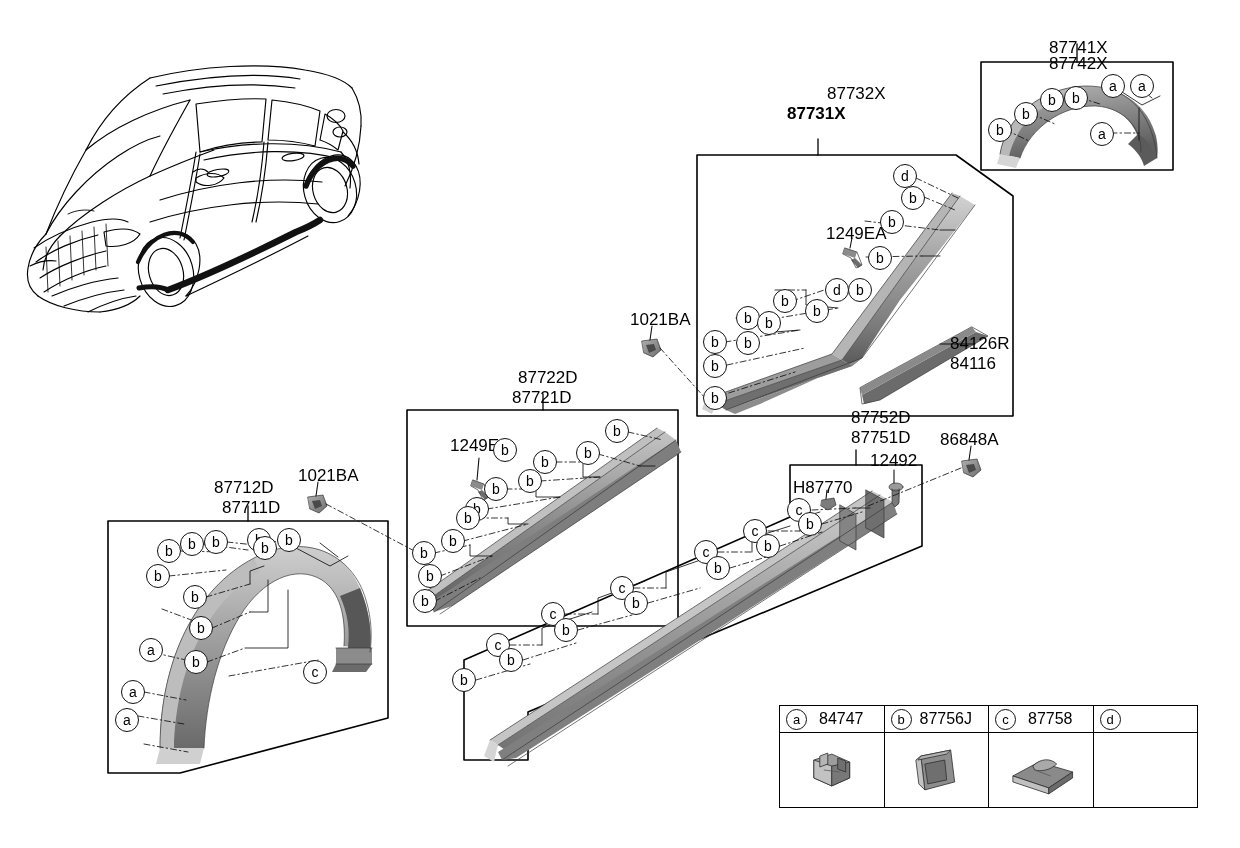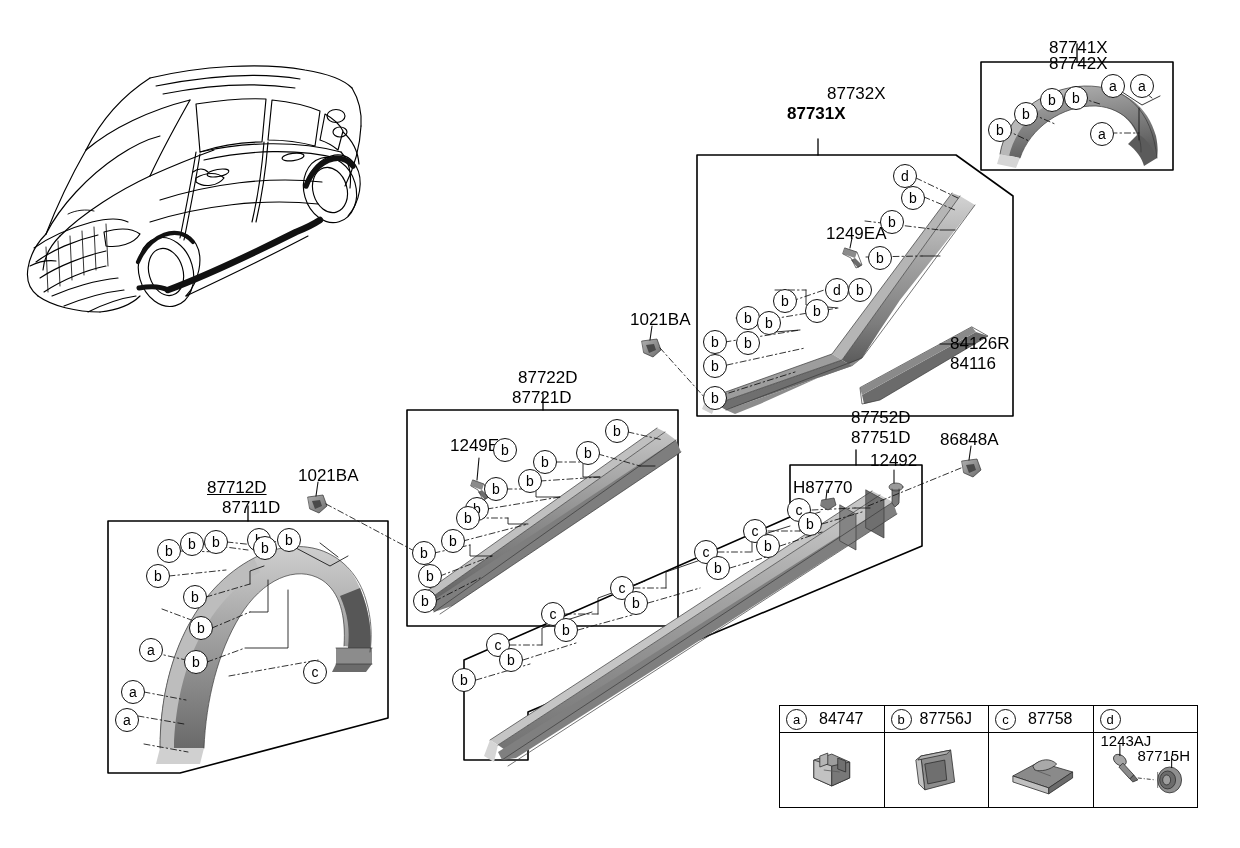--- a/index.html
+++ b/index.html
@@ -465,21 +465,21 @@
   <div class="lbl" style="left:787px;top:84px;margin-left:40px;">87732X</div>
   <div class="lbl" style="left:787px;top:104px;font-weight:bold;">87731X</div>
   <div class="lbl" style="left:826px;top:224px;">1249EA</div>
   <div class="lbl" style="left:950px;top:334px;">84126R</div>
   <div class="lbl" style="left:950px;top:354px;">84116</div>
 
   <div class="lbl" style="left:512px;top:368px;margin-left:6px;">87722D</div>
   <div class="lbl" style="left:512px;top:388px;">87721D</div>
   <div class="lbl" style="left:450px;top:436px;">1249EA</div>
 
-  <div class="lbl" style="left:207px;top:478px;text-decoration:underline;">87712D</div>
+  <div class="lbl" style="left:214px;top:478px;">87712D</div>
   <div class="lbl" style="left:222px;top:498px;">87711D</div>
 
   <div class="lbl" style="left:851px;top:408px;">87752D</div>
   <div class="lbl" style="left:851px;top:428px;">87751D</div>
   <div class="lbl" style="left:870px;top:451px;">12492</div>
   <div class="lbl" style="left:793px;top:478px;">H87770</div>
 
   <div class="lbl" style="left:298px;top:466px;">1021BA</div>
   <div class="lbl" style="left:630px;top:310px;">1021BA</div>
   <div class="lbl" style="left:940px;top:430px;">86848A</div>
@@ -603,38 +603,17 @@
           </g>
         </svg>
       </div>
     </div>
 
     <div class="legcell">
       <div class="leghead">
         <div class="legbub">d</div>
         <div class="legnum"></div>
       </div>
-      <div class="legbody">
-        <svg class="legimg" viewBox="0 0 104 72">
-          <g stroke="#2e2e2e" stroke-width="0.8">
-
-            <ellipse cx="26" cy="26" rx="7" ry="5" fill="#a6a6a6" transform="rotate(35 26 26)"></ellipse>
-            <path d="M29 29 L 40 41 L 36 45 L 25 33 Z" fill="#8b8b8b"></path>
-            <path d="M40 41 L 44 46 L 39 48 L 36 45 Z" fill="#6e6e6e"></path>
-
-            <ellipse cx="76" cy="46" rx="12" ry="13" fill="#8f8f8f"></ellipse>
-            <ellipse cx="74" cy="46" rx="8" ry="9" fill="#6b6b6b"></ellipse>
-            <ellipse cx="73" cy="46" rx="4" ry="5" fill="#9e9e9e"></ellipse>
-            <path d="M64 38 L 64 54" stroke="#4a4a4a"></path>
-
-            <path d="M26 22 L 26 10" stroke="#111" stroke-width="1.1" fill="none"></path>
-            <path d="M78 34 L 78 22" stroke="#111" stroke-width="1.1" fill="none"></path>
-            <path d="M44 44 L 62 46" stroke="#111" stroke-width="0.8" stroke-dasharray="4 2 1 2" fill="none"></path>
-          </g>
-        </svg>
-        <div class="dtxt" style="left:7px;top:-1px;">1243AJ</div>
-        <div class="dtxt" style="left:44px;top:14px;">87715H</div>
-      </div>
     </div>
 
   </div>
 
 </div>
 
 </body></html>

